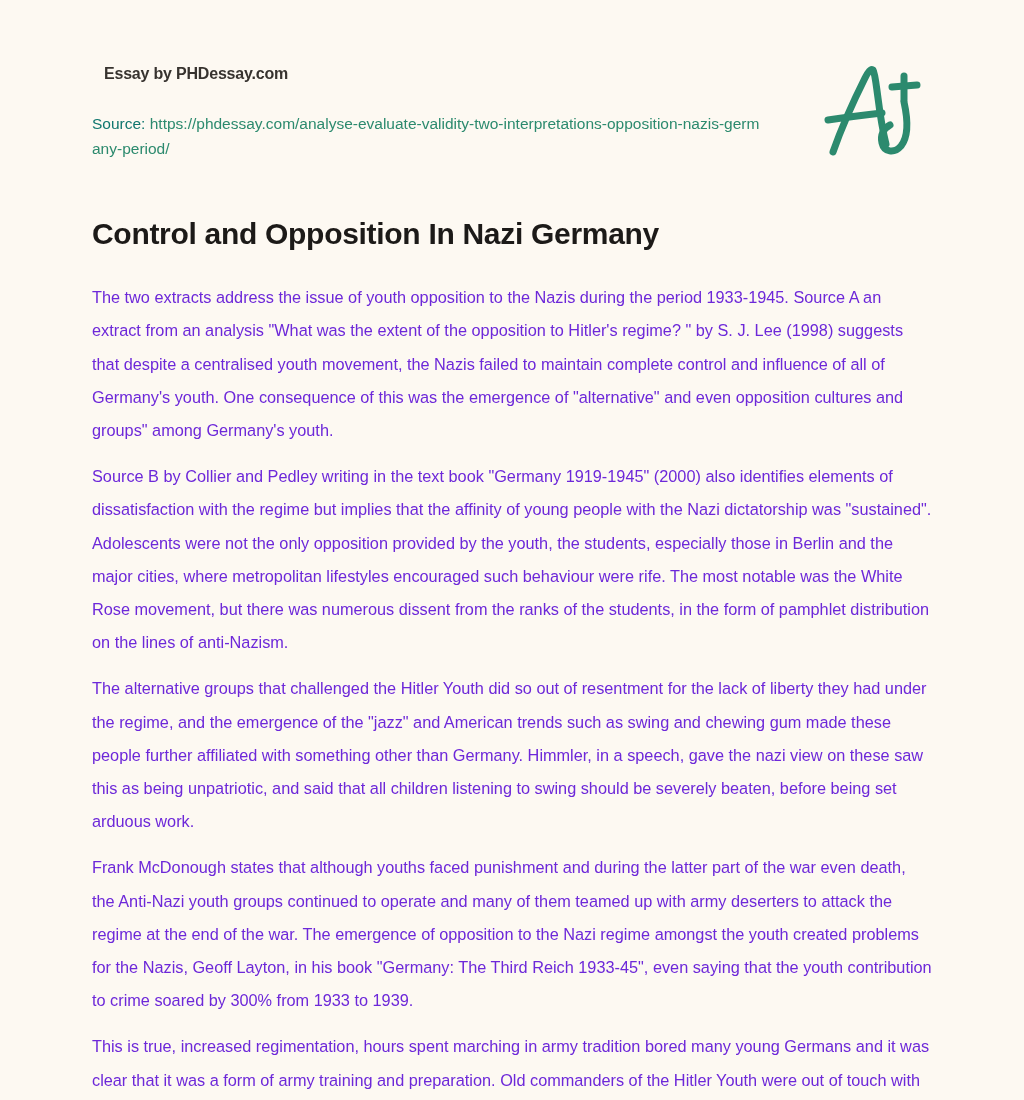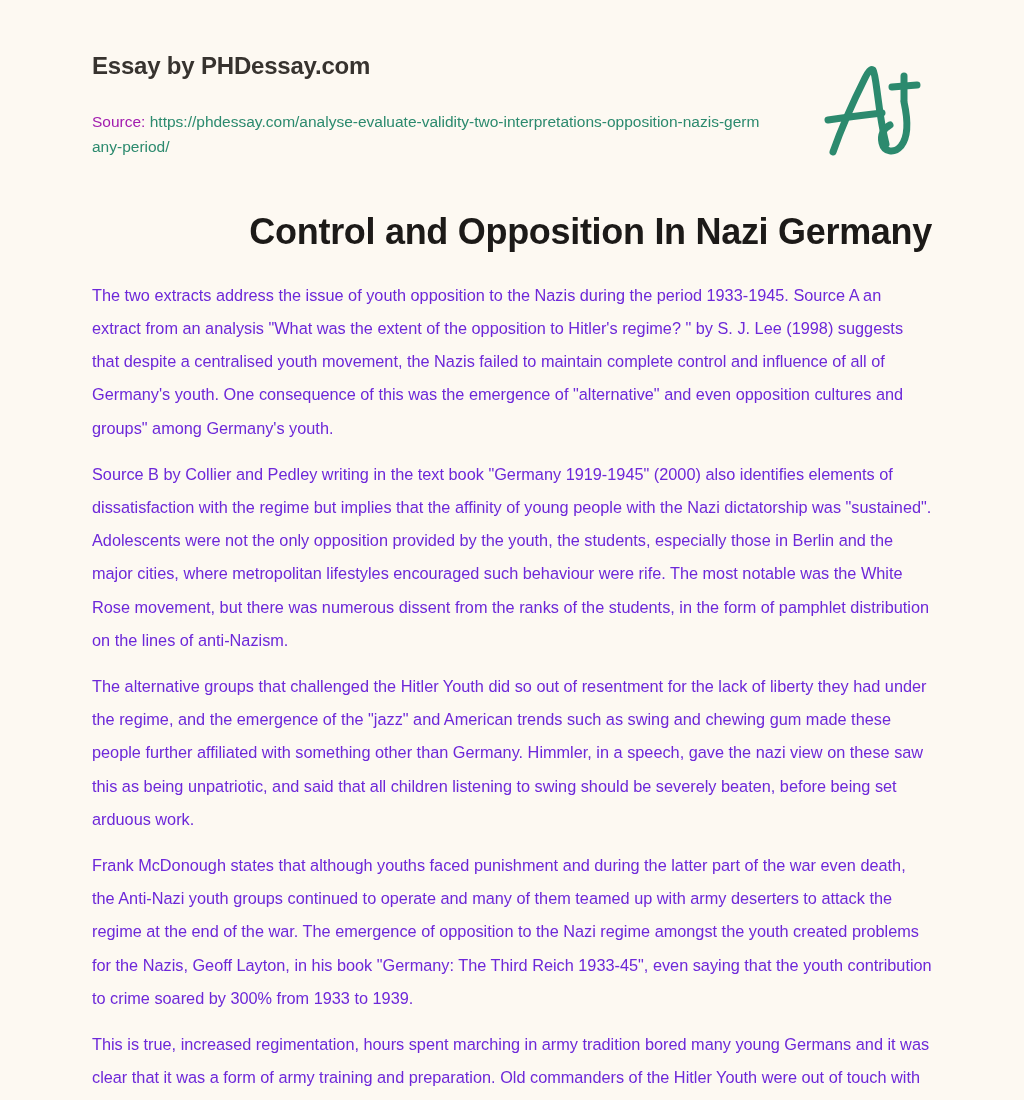--- a/index.html
+++ b/index.html
@@ -23,37 +23,37 @@
     padding: 0 92px 0 92px;
     overflow: hidden;
   }
 
   
   .doc-header {
     position: relative;
     padding-top: 52px;
   }
   .brand-line {
-    font-size: 24px;
+    font-size: 16px;
     font-weight: 700;
     color: #37332f;
     letter-spacing: -0.2px;
     line-height: 1.2;
-    margin: 0;
+    margin: 12px;
   }
   .source-line {
     margin: 28px 0 0 0;
     font-size: 15.5px;
     line-height: 25px;
     color: #8d8880;
     max-width: 672px;
     word-break: break-word;
   }
   .source-label {
-    color: #a21caf;
+    color: #0f766e;
   }
   .source-url {
     color: #2c8a6e;
     text-decoration: none;
     word-break: break-all;
   }
 
   
   .logo {
     position: absolute;
@@ -61,26 +61,25 @@
     right: 0px;
     width: 116px;
     height: 104px;
     display: block;
   }
   .logo svg { display: block; width: 100%; height: 100%; }
 
   
   .doc-title {
     margin: 54px 0 0 0;
-    font-size: 36px;
+    font-size: 30px;
     line-height: 38px;
     font-weight: 700;
     color: #1c1a18;
     letter-spacing: -0.3px;
-    text-align: right;
   }
 
   
   .doc-body {
     margin-top: 28px;
     max-width: 845px;
   }
   .doc-body p {
     margin: 0 0 13px 0;
     font-size: 16.3px;

